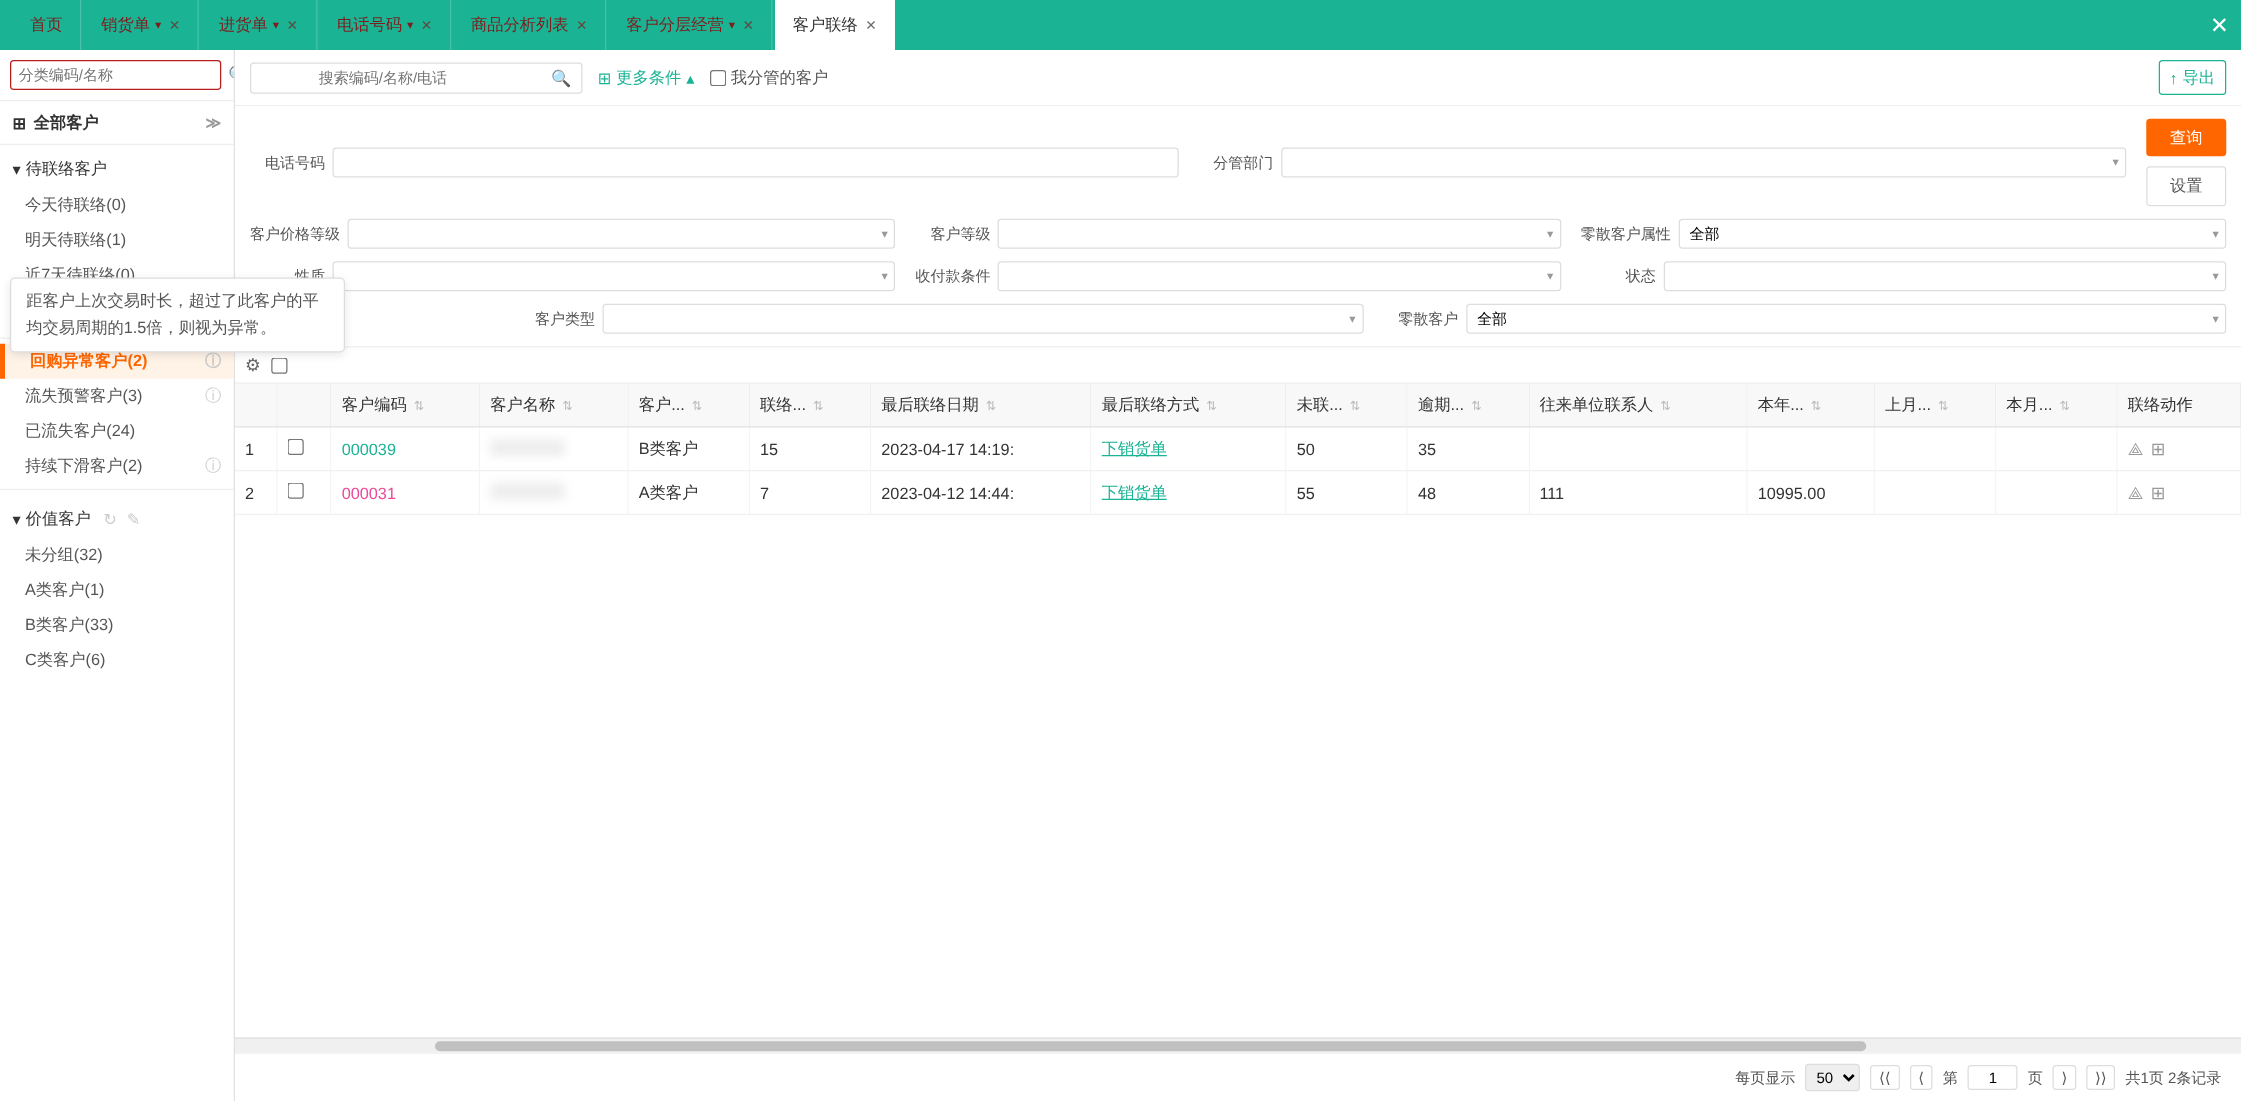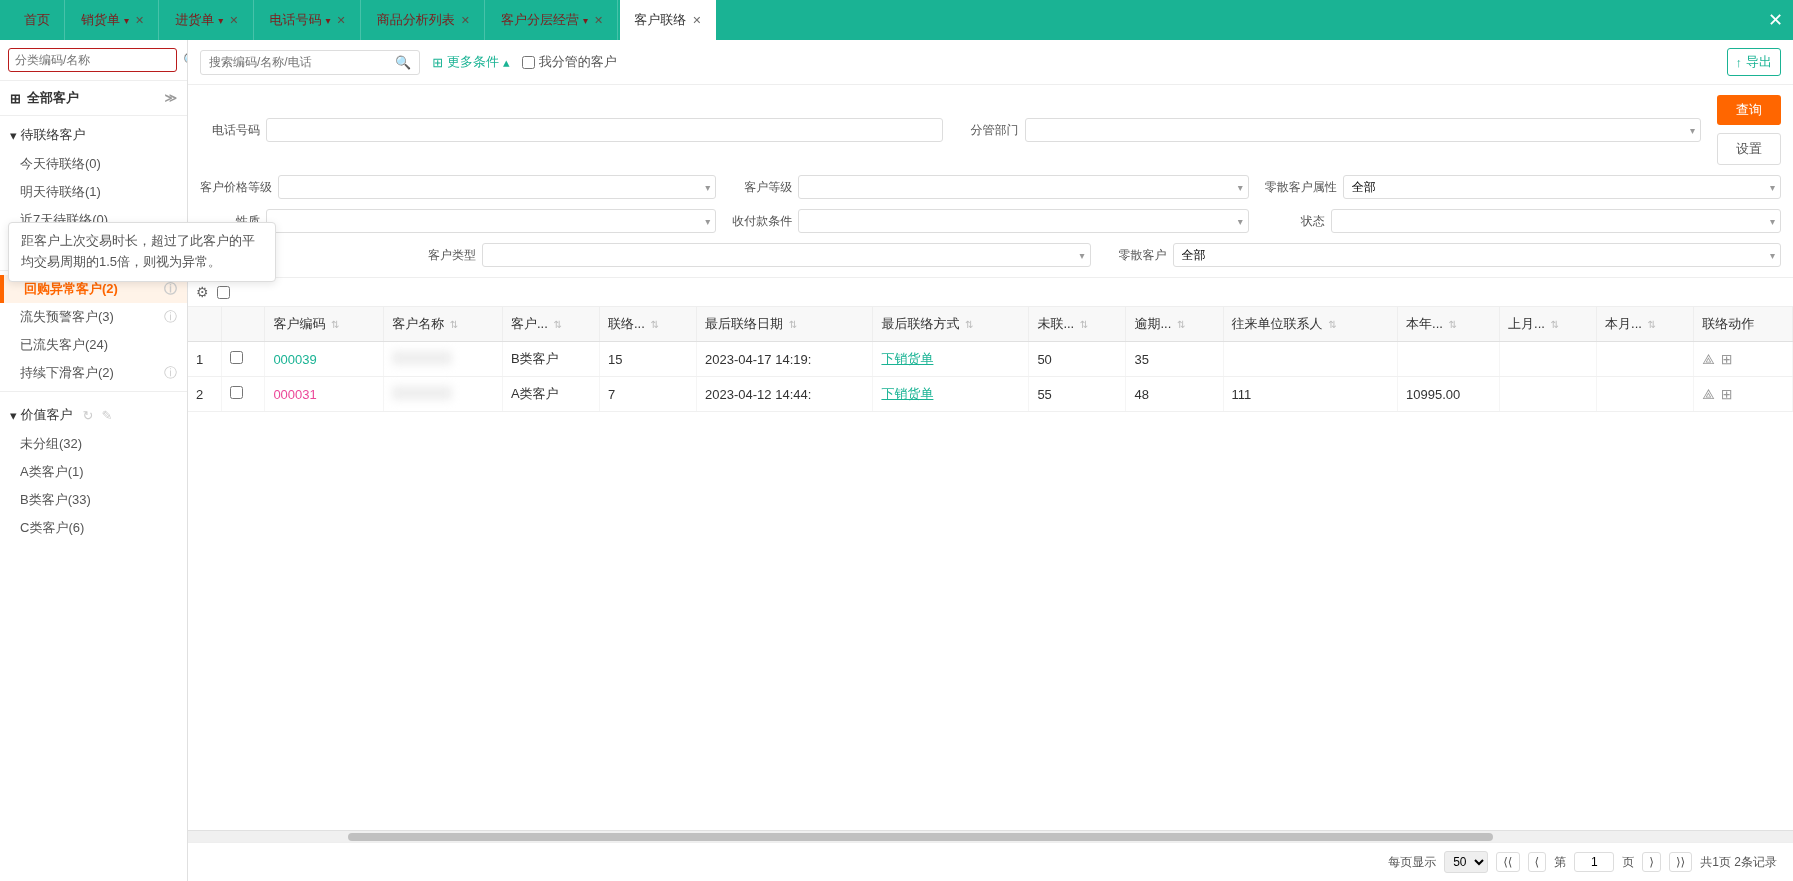--- a/index.html
+++ b/index.html
@@ -283,21 +283,21 @@
       <div class="sidebar-item">
         <span>C类客户(6)</span>
       </div>
     </div>
   </div>
 
   <div class="content">
 
     <div class="filter-bar">
       <div class="filter-search">
-        <input type="text" style="min-width: 180px;" placeholder="搜索编码/名称/电话">
+        <input type="text" style="min-width: 180px; margin-left: 46px;" placeholder="搜索编码/名称/电话">
         <span class="search-icon" style="color:#1ab394;">🔍</span>
       </div>
       <div class="more-conditions">
         <span>⊞</span>
         <span>更多条件</span>
         <span>▴</span>
       </div>
       <div class="my-customers">
         <input type="checkbox" style="">
         <span>我分管的客户</span>

